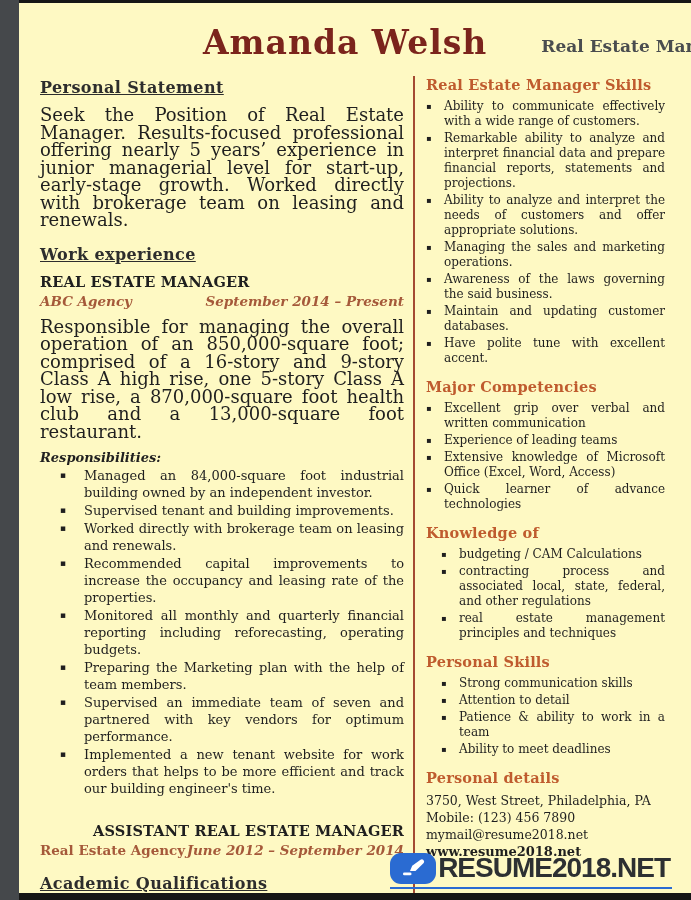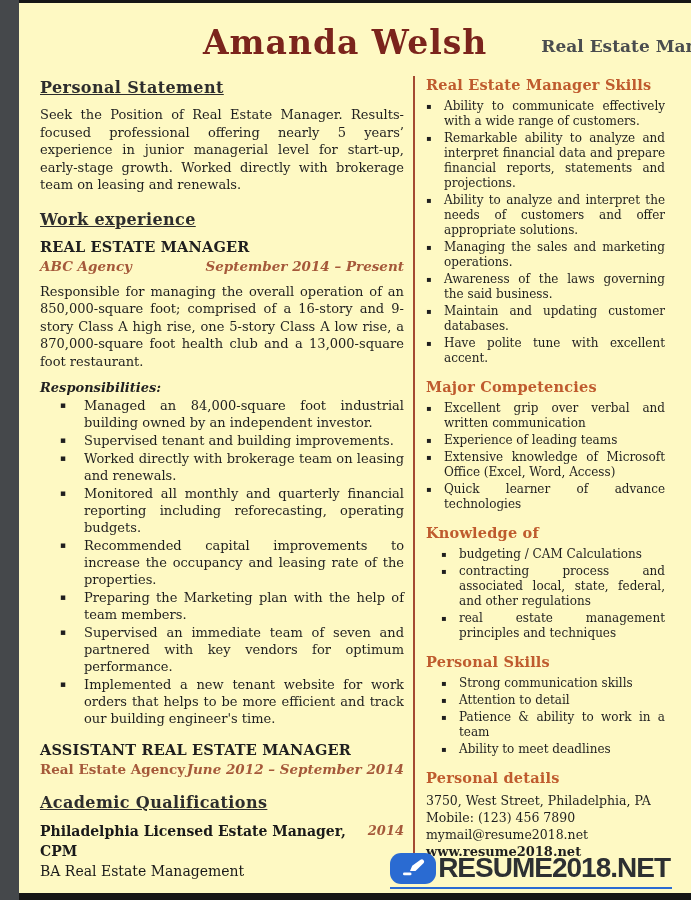--- a/index.html
+++ b/index.html
@@ -23,33 +23,33 @@
   
   .columns{display:flex;align-items:stretch;margin-top:10px;}
   .col-left{width:394px;box-sizing:border-box;padding:0 9px 0 21px;}
   .divider{width:2px;background:var(--divider);flex:none;}
   .col-right{flex:1;box-sizing:border-box;padding:0 26px 0 11px;}
 
   
   h2.section{font-size:16px;font-weight:bold;color:#2d2d2d;text-decoration:underline;
              letter-spacing:.4px;margin:16px 0 9px;}
   h2.section.first{margin-top:2px;}
-  .body-text{font-size:13px;line-height:17.5px;text-align:justify;margin:0 0 10px;}
+  .body-text{font-size:18px;line-height:17.5px;text-align:justify;margin:0 0 10px;}
   .job-name{font-size:14.5px;font-weight:bold;margin:2px 0 3px;letter-spacing:.2px;}
   .job-meta{display:flex;justify-content:space-between;font-size:13.5px;font-weight:bold;
             color:var(--accent2);margin:0 0 9px;}
   .job-meta .italic{font-style:italic;}
   .resp-label{font-size:13px;font-weight:bold;font-style:italic;margin:0 0 2px;}
   .bullet-row{display:flex;margin-bottom:1px;}
   .col-left .bullet-row{font-size:13px;line-height:17px;padding-left:20px;}
   .marker{flex:none;}
   .marker::before{content:"▪";}
   .col-left .marker{width:24px;font-size:9px;line-height:17px;}
   .bullet-text{flex:1;text-align:justify;}
-  .job2{margin-top:14px;}
+  .job2{margin-top:25px;text-align:right;}
   .acad-row{display:flex;justify-content:space-between;font-size:14px;line-height:20px;}
   .acad-title{color:#1a1a1a;}
   .acad-title.bold{font-weight:bold;}
   .acad-year{color:var(--accent2);font-weight:bold;font-style:italic;font-size:13px;white-space:nowrap;padding-left:8px;}
 
   
   h3.accent{font-size:14.5px;font-weight:bold;color:var(--accent);margin:12px 0 6px;letter-spacing:.2px;}
   h3.accent.first{margin-top:0;}
   .col-right .bullet-row{font-size:12px;line-height:15px;margin-bottom:2px;}
   .col-right .marker{width:18px;font-size:8px;line-height:15px;}
@@ -106,26 +106,26 @@
                 <span class="bullet-text">Supervised tenant and building improvements.</span>
               </div>
 
               <div class="bullet-row">
                 <span class="marker"></span>
                 <span class="bullet-text">Worked directly with brokerage team on leasing and renewals.</span>
               </div>
 
               <div class="bullet-row">
                 <span class="marker"></span>
+                <span class="bullet-text">Recommended capital improvements to increase the occupancy and leasing rate of the properties.</span>
+              </div>
+
+              <div class="bullet-row">
+                <span class="marker"></span>
                 <span class="bullet-text">Monitored all monthly and quarterly financial reporting including reforecasting, operating budgets.</span>
-              </div>
-
-              <div class="bullet-row">
-                <span class="marker"></span>
-                <span class="bullet-text">Recommended capital improvements to increase the occupancy and leasing rate of the properties.</span>
               </div>
 
               <div class="bullet-row">
                 <span class="marker"></span>
                 <span class="bullet-text">Preparing the Marketing plan with the help of team members.</span>
               </div>
 
               <div class="bullet-row">
                 <span class="marker"></span>
                 <span class="bullet-text">Supervised an immediate team of seven and partnered with key vendors for optimum performance.</span>

